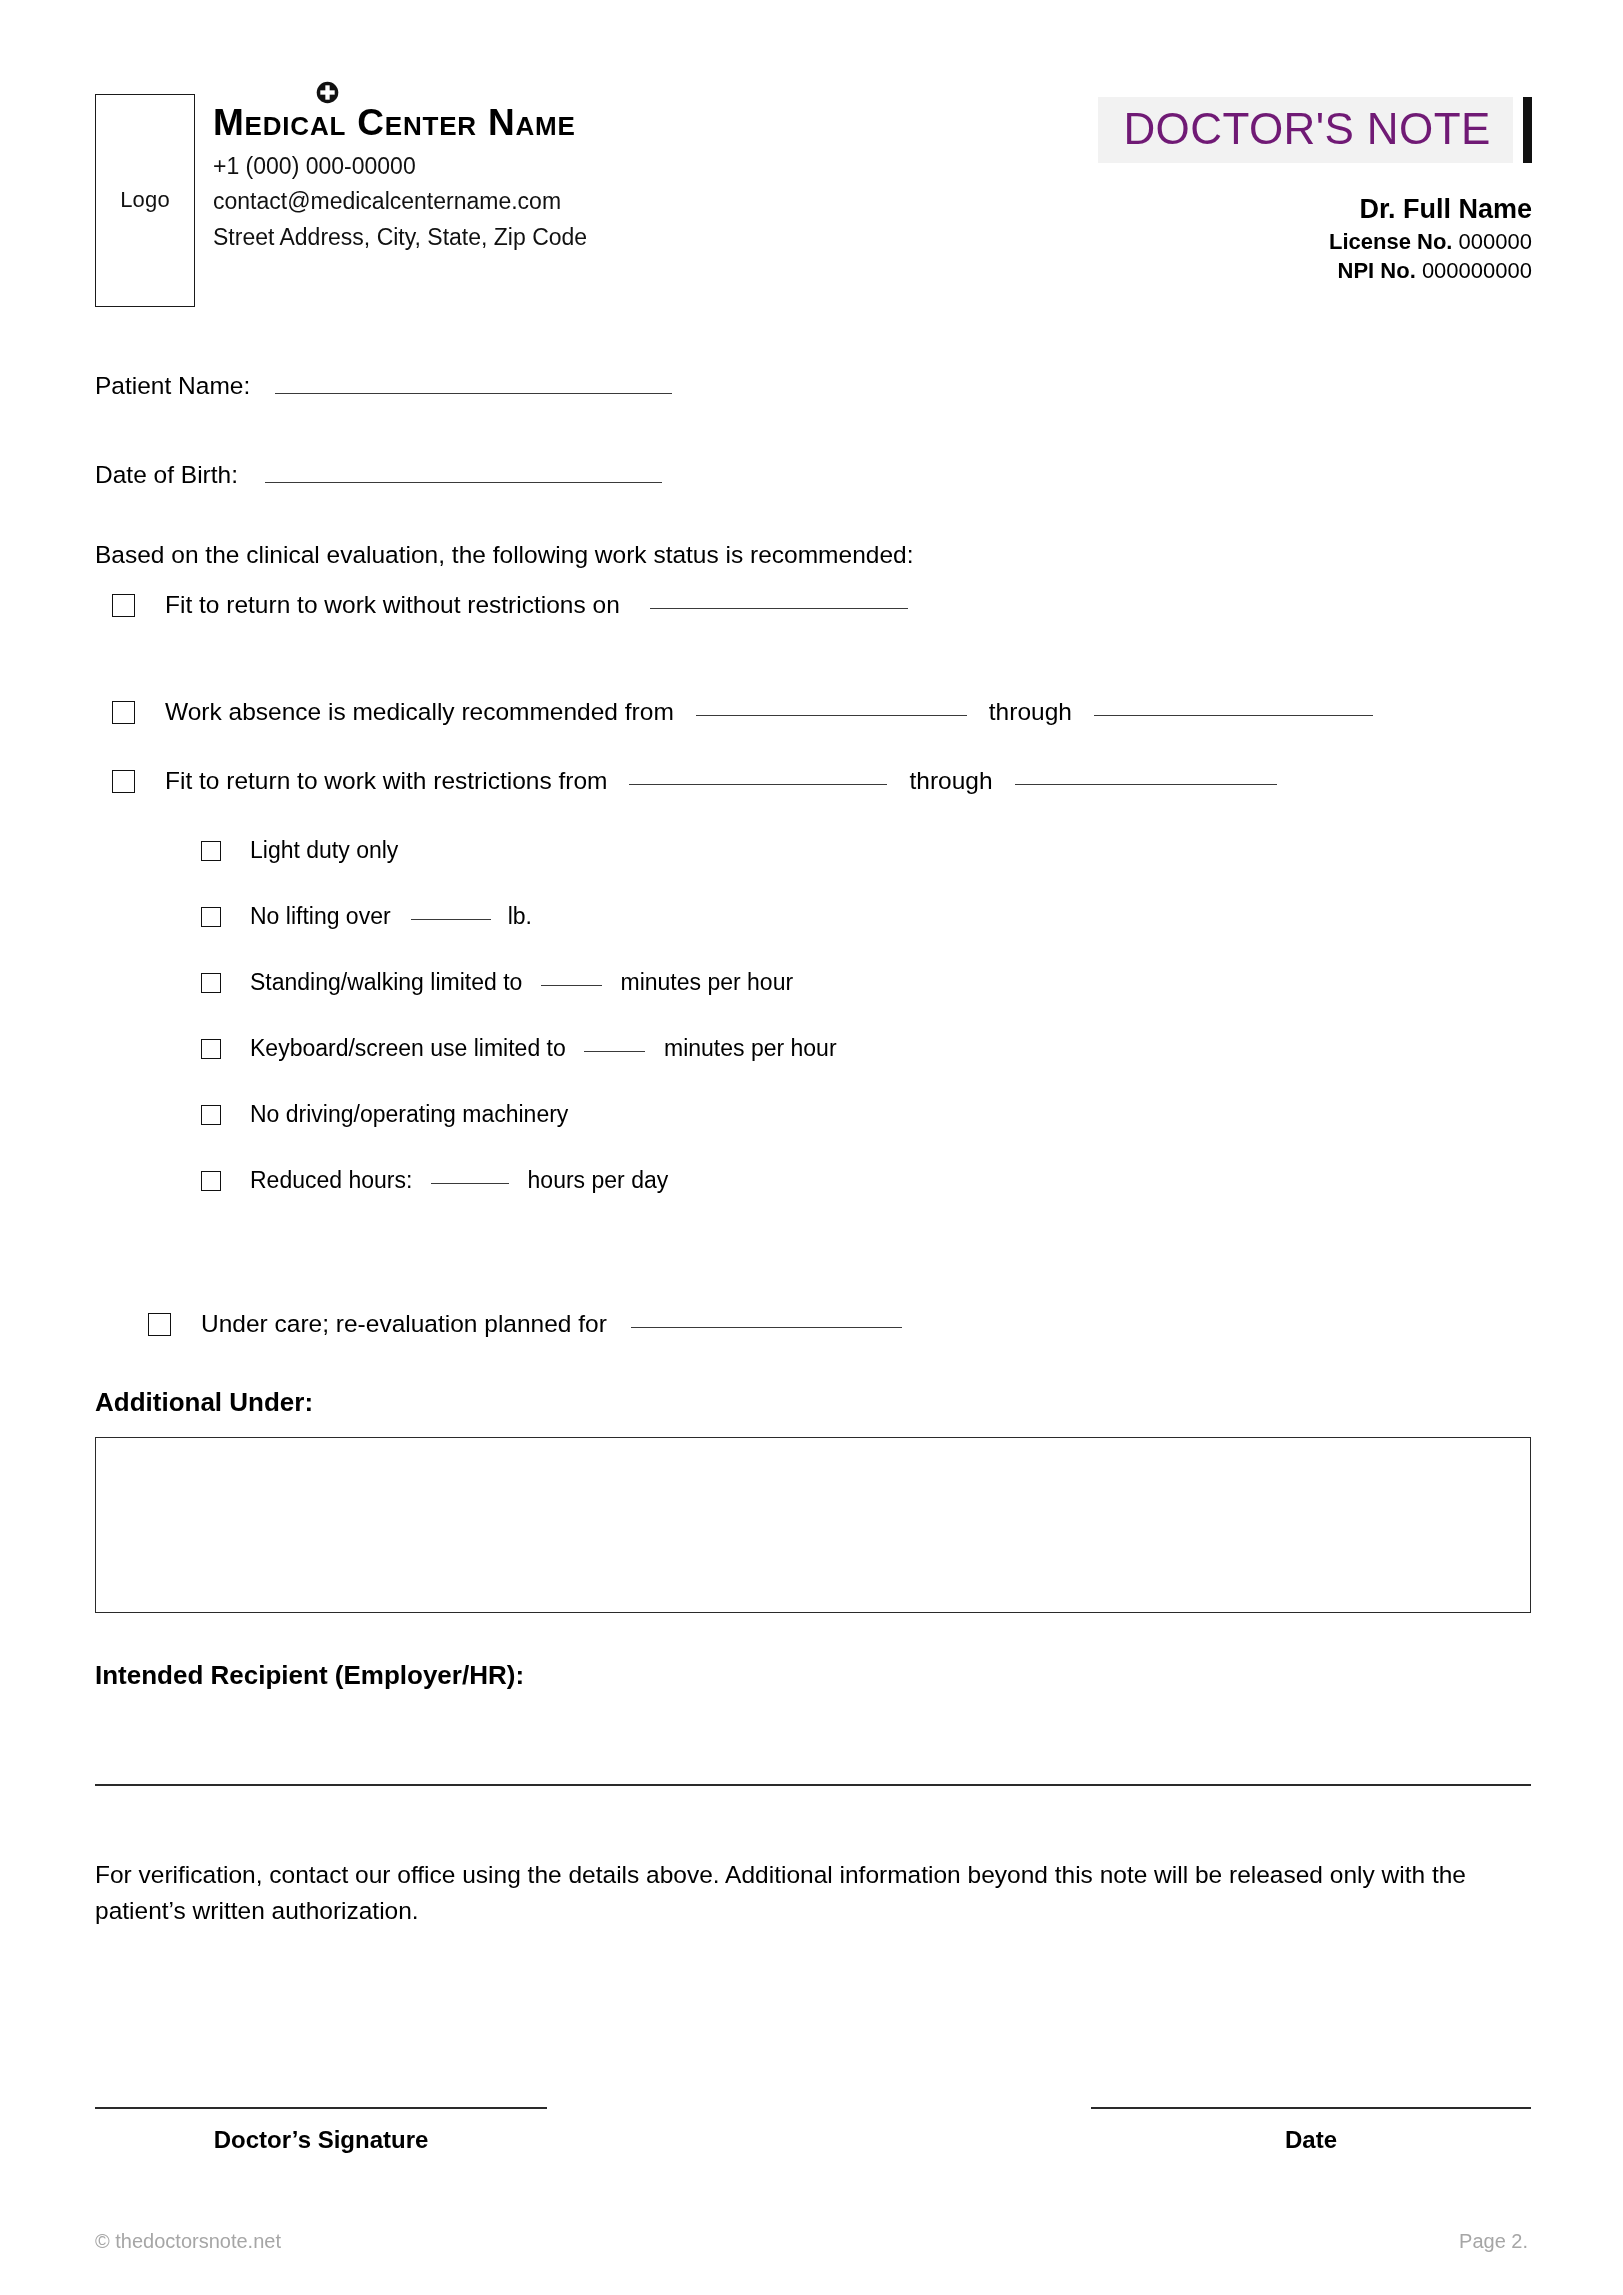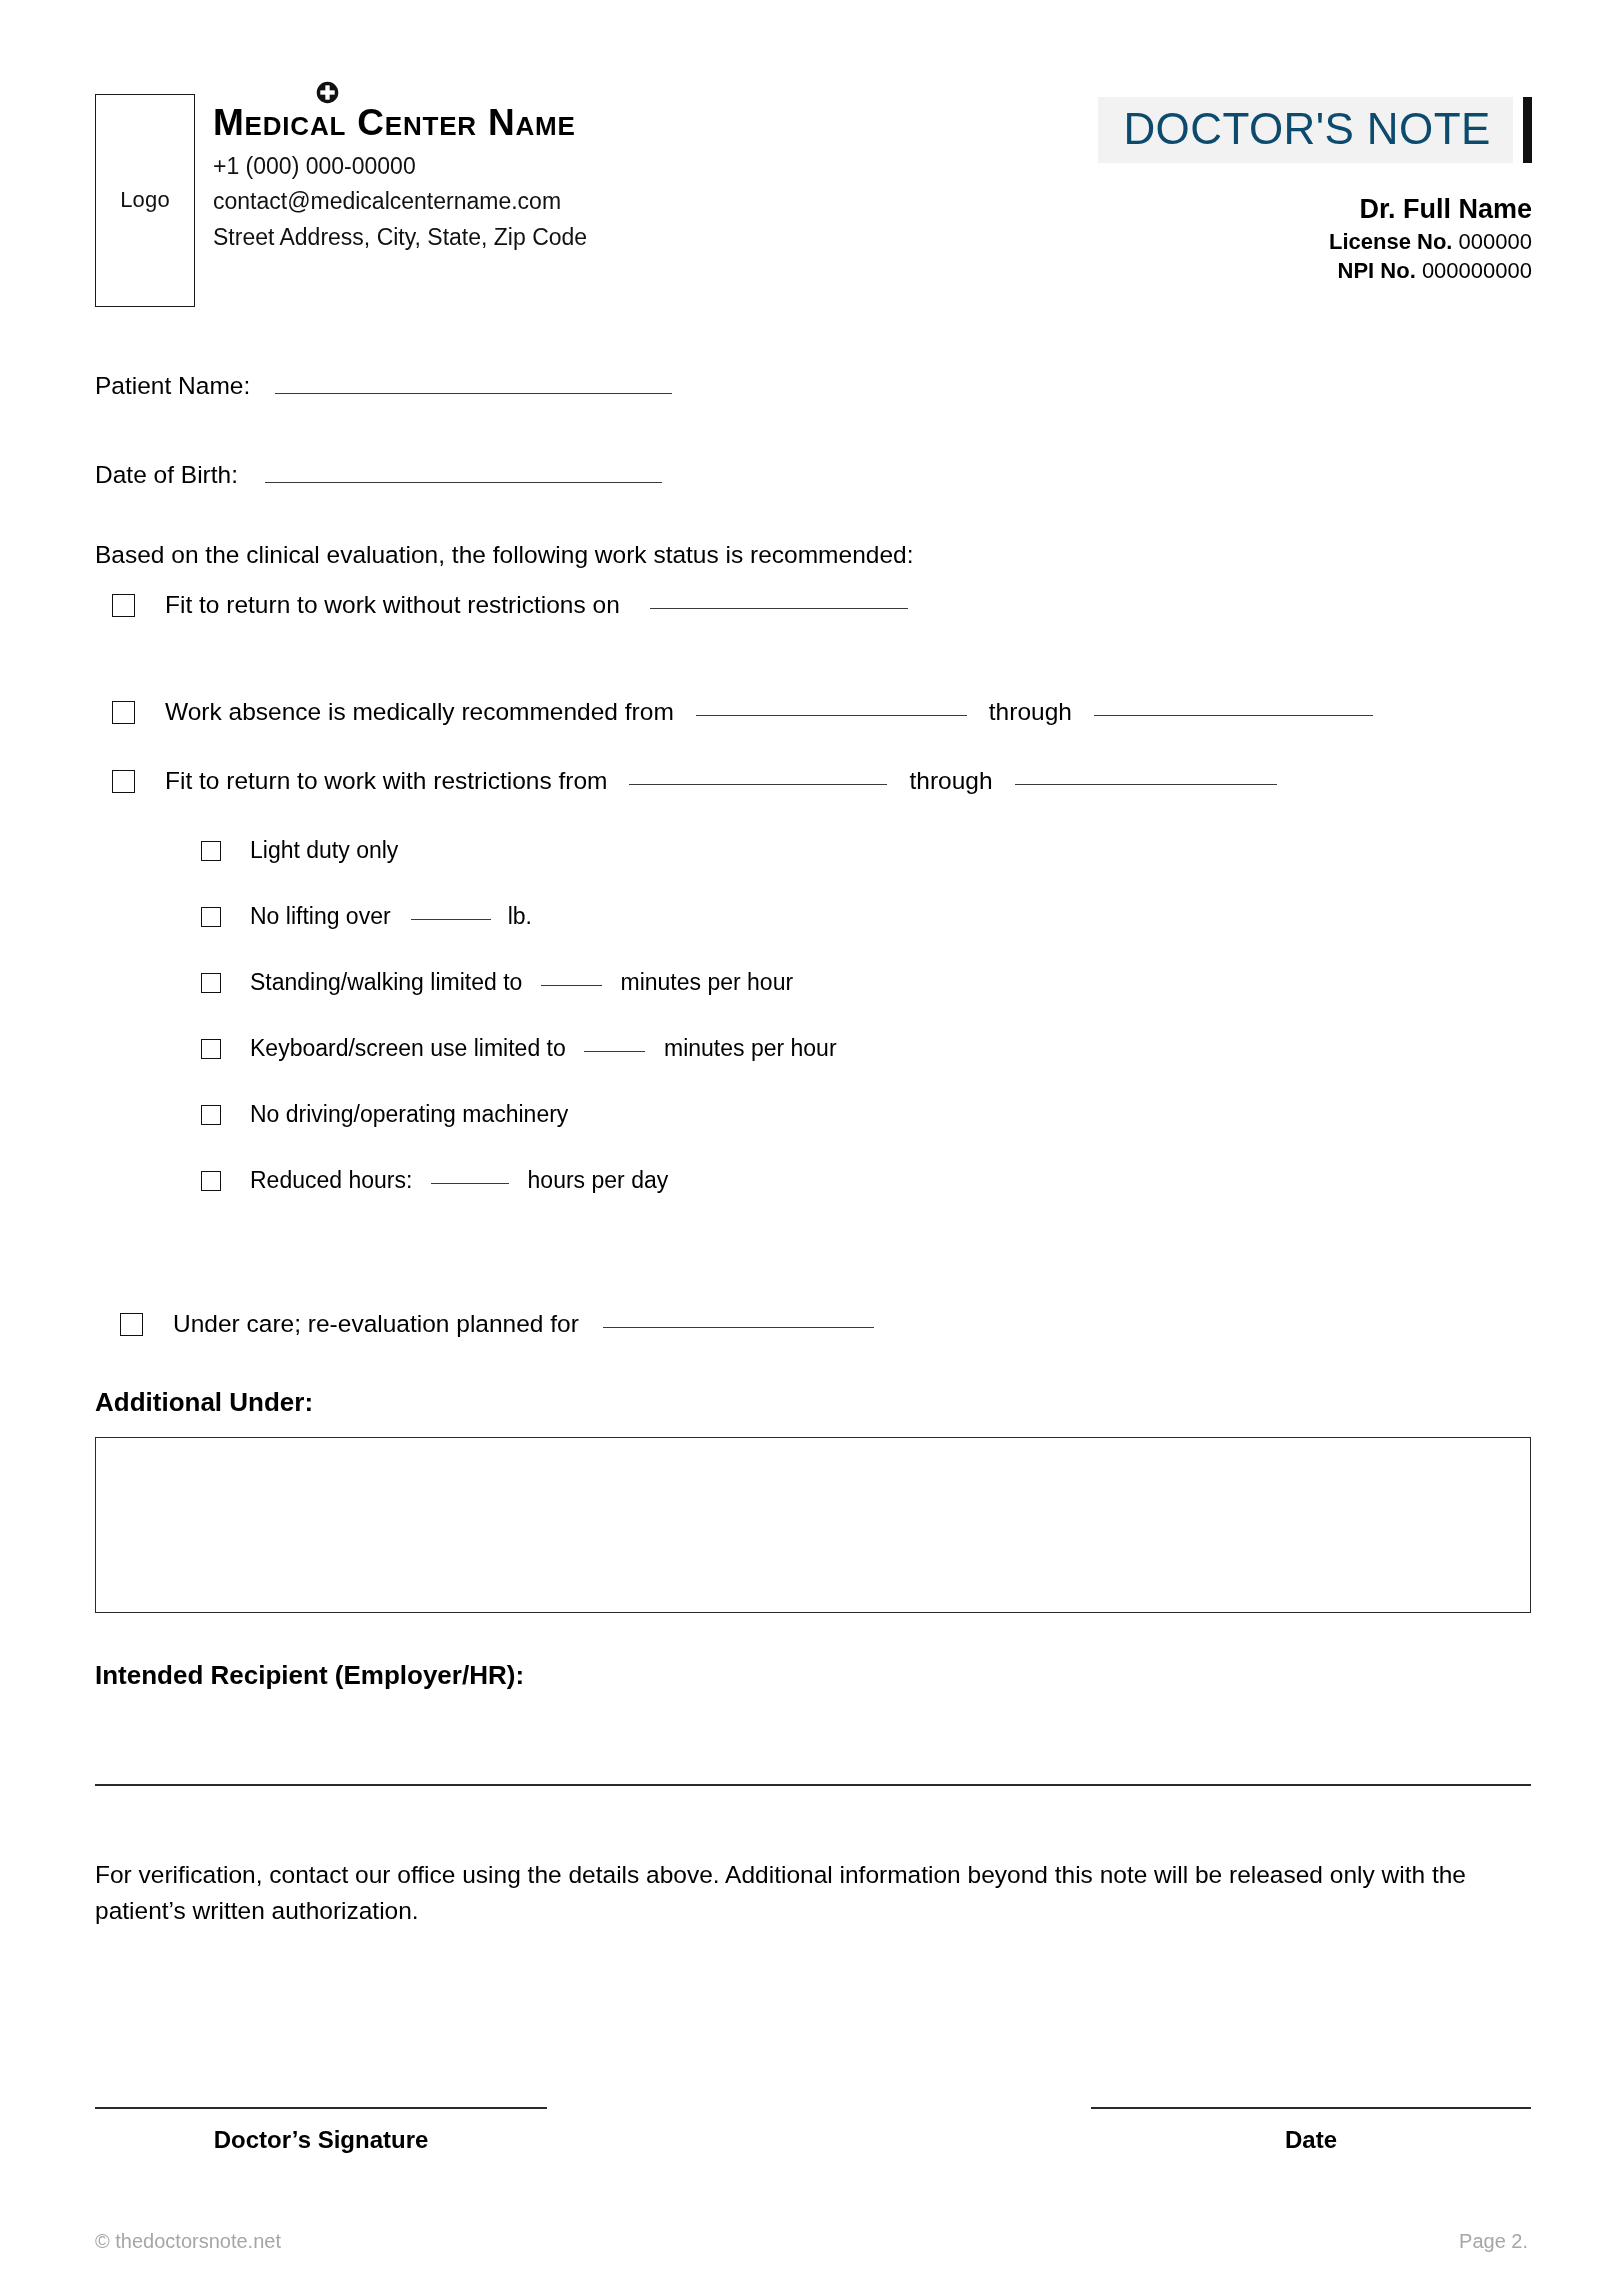--- a/index.html
+++ b/index.html
@@ -89,21 +89,21 @@
     display: flex;
     align-items: stretch;
   }
   .note-title {
     background: #f2f2f2;
     font-size: 44px;
     letter-spacing: 0.4px;
     padding: 10px 22px 12px 25px;
     line-height: 1;
     white-space: nowrap;
-    color: #0c4a6e;
+    color: #701a75;
   }
   .title-bar {
     width: 9.3px;
     background: #111111;
     margin-left: 10px;
   }
   .doctor-block {
     position: absolute;
     right: 0;
     top: 108px;
@@ -340,21 +340,21 @@
   </div>
 
   <div class="cbrow sub-row" style="left:201px; top:1169px;">
     <span class="cbox small"></span>
     <span class="txt" style="margin-left:29px;">Reduced hours:</span>
     <span class="rule" style="width:78px; margin-left:18.6px; margin-bottom:-6.8px;"></span>
     <span class="txt" style="margin-left:18.6px;">hours per day</span>
   </div>
 
 
-  <div class="cbrow" style="left:96px; top:1312px;padding-left:24px;">
+  <div class="cbrow" style="left:124px; top:1312px;padding-left:24px;">
     <span class="cbox"></span>
     <span class="txt" style="margin-left:30px;">Under care; re-evaluation planned for</span>
     <span class="rule" style="width:271px; margin-left:24px; margin-bottom:-6.8px;"></span>
   </div>
 
   <div class="section-head" style="left:95px; top:1387px;">Additional Under:</div>
   <div class="notes-box"></div>
 
   <div class="section-head" style="left:95px; top:1660px;">Intended Recipient (Employer/HR):</div>
   <div class="recipient-rule"></div>

